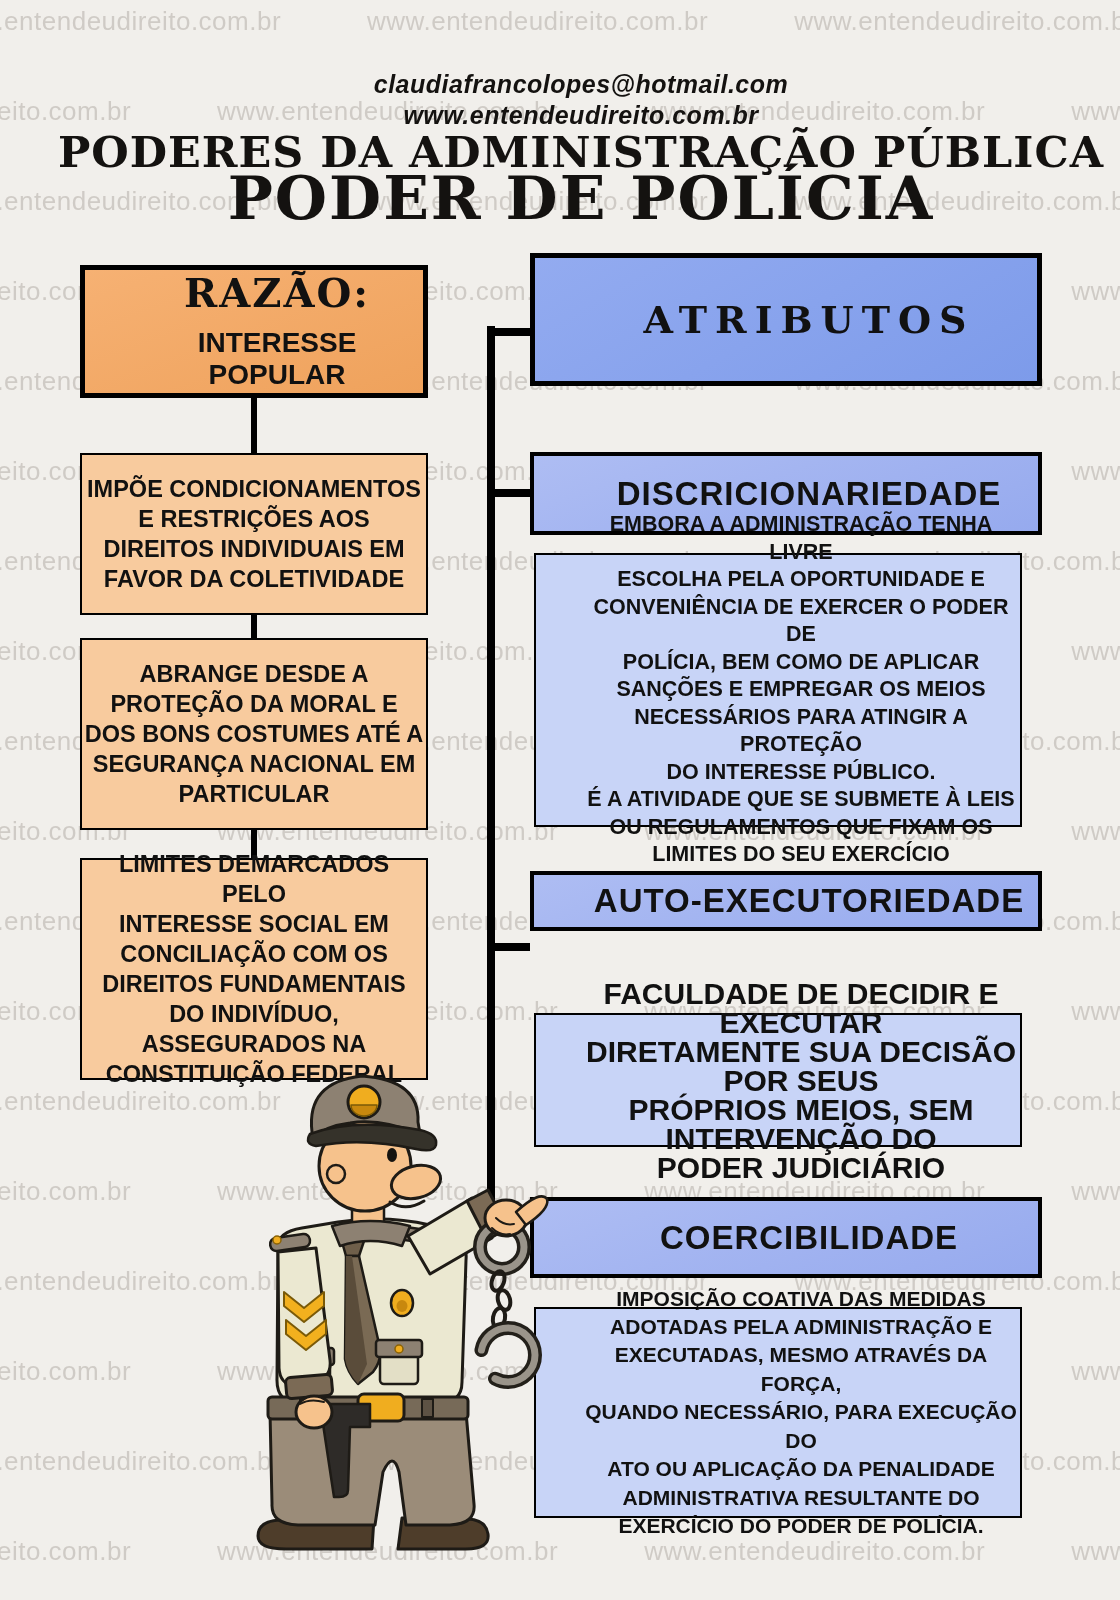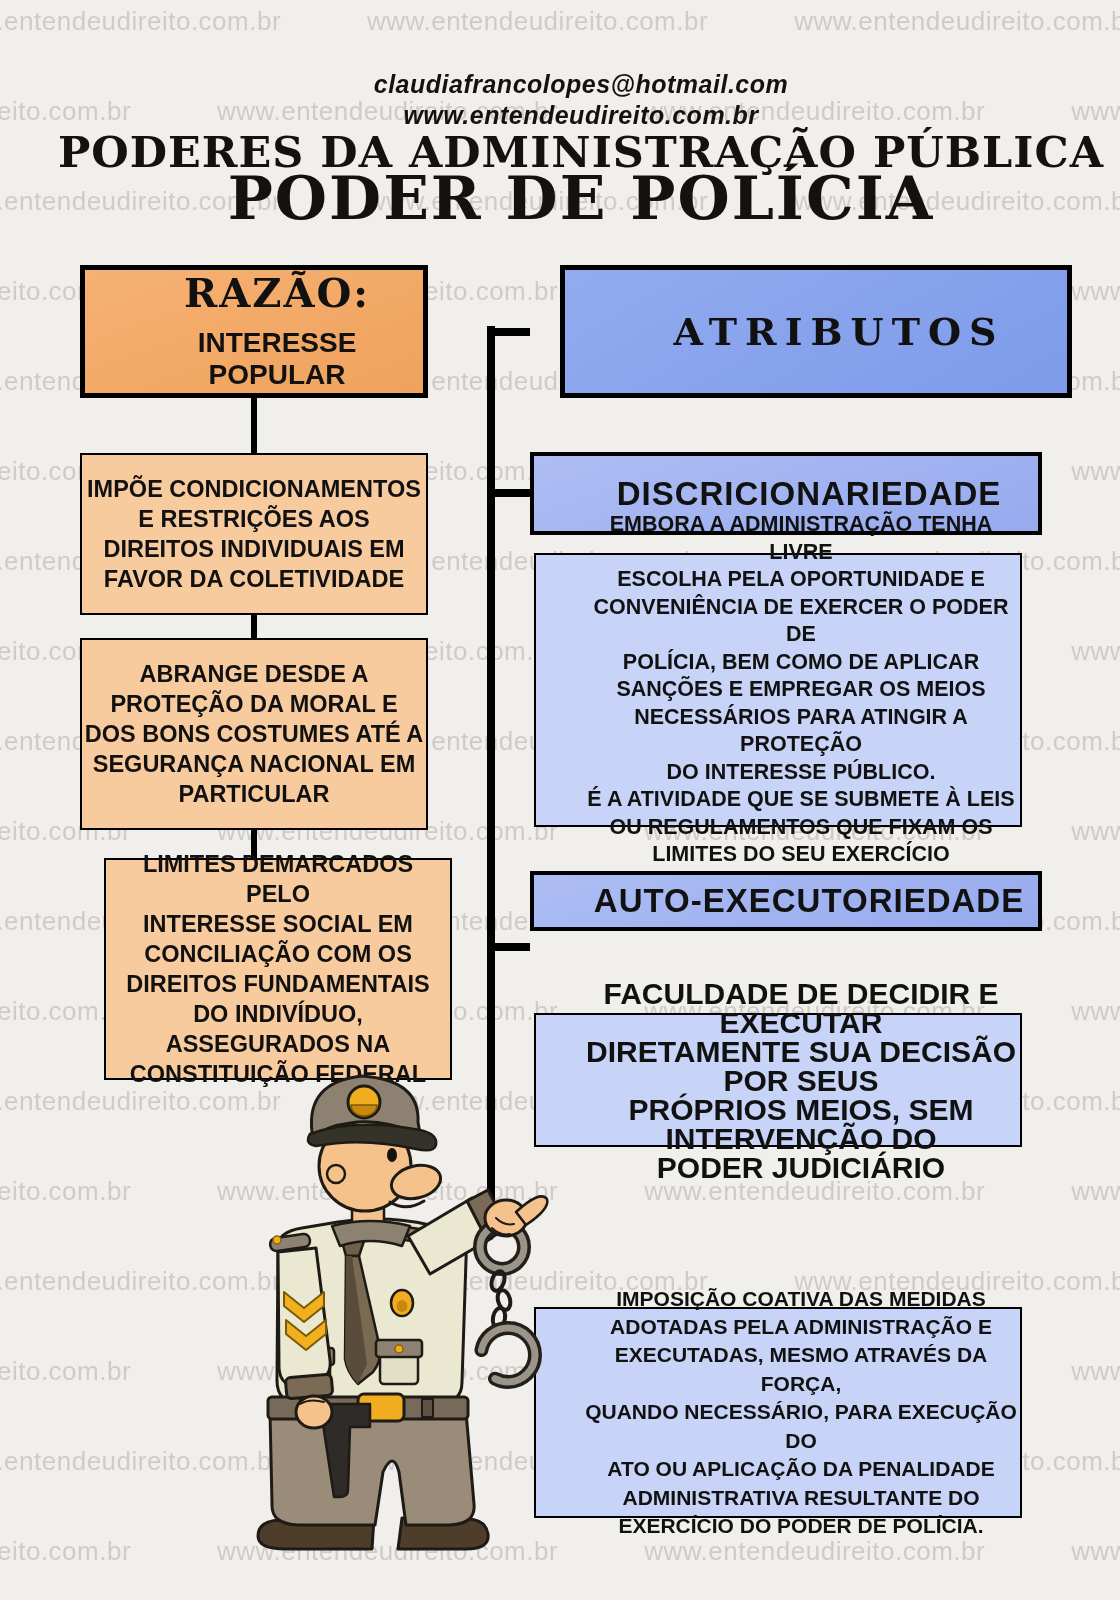--- a/index.html
+++ b/index.html
@@ -28,35 +28,35 @@
 
   
   .razao{left:80px;top:265px;width:348px;height:133px;border:5px solid #000;
     background:linear-gradient(160deg,#f6b173 0%,#efa25c 100%);}
   .razao .t1{font-size:40px;letter-spacing:2px;line-height:1.05;}
   .razao .t2{font-size:28px;font-weight:700;margin-top:13px;}
   .obody{left:80px;width:348px;border:2px solid #000;background:#f8cb9e;
     font-weight:700;font-size:23.5px;line-height:30px;padding:20px 2px;}
   .obox2{top:453px;height:162px;}
   .obox3{top:638px;height:192px;}
-  .obox4{top:858px;height:222px;margin-left:24px;}
+  .obox4{top:858px;height:222px;}
 
   
   .conn{background:#000;z-index:1;}
   .cl1{left:251px;top:398px;width:6px;height:55px;}
   .cl2{left:251px;top:615px;width:6px;height:23px;}
   .cl3{left:251px;top:830px;width:6px;height:28px;}
   .trunk{left:487px;top:326px;width:8px;height:874px;}
   .stub{height:8px;width:43px;left:487px;}
   .stub1{top:328px;} .stub2{top:489px;} .stub3{top:943px;}
 
   
   .bhead{left:530px;width:512px;border:5px solid #000;
     background:linear-gradient(150deg,#93abf0 0%,#7d9bea 100%);}
-  .atributos{top:265px;height:133px;margin-left:30px;}
+  .atributos{top:253px;height:133px;}
   .atributos .t1{font-size:38px;letter-spacing:8px;}
   .bhead2{left:530px;width:512px;border:4px solid #000;
     background:linear-gradient(160deg,#aebdf3 0%,#96aaee 100%);
     font-weight:700;font-size:33px;letter-spacing:1px;}
   .hdisc{top:452px;height:83px;}
   .hauto{top:871px;height:60px;text-align:center;}
   .hcoerc{top:1197px;height:81px;}
   .bbody{left:534px;width:488px;border:2px solid #000;background:#c8d4f7;
     font-weight:700;color:#111;}
   .bdisc{top:553px;height:274px;font-size:21.5px;line-height:27.5px;}
@@ -222,20 +222,21 @@
 É A ATIVIDADE QUE SE SUBMETE À LEIS
 OU REGULAMENTOS QUE FIXAM OS
 LIMITES DO SEU EXERCÍCIO</div>
 
   <div class="abs box bhead2 hauto">AUTO-EXECUTORIEDADE</div>
   <div class="abs box bbody bauto pre">FACULDADE DE DECIDIR E EXECUTAR
 DIRETAMENTE SUA DECISÃO POR SEUS
 PRÓPRIOS MEIOS, SEM INTERVENÇÃO DO
 PODER JUDICIÁRIO</div>
 
+  <div class="abs box bhead2 hcoerc">COERCIBILIDADE</div>
   <div class="abs box bbody bcoerc pre">IMPOSIÇÃO COATIVA DAS MEDIDAS
 ADOTADAS PELA ADMINISTRAÇÃO E
 EXECUTADAS, MESMO ATRAVÉS DA FORÇA,
 QUANDO NECESSÁRIO, PARA EXECUÇÃO DO
 ATO OU APLICAÇÃO DA PENALIDADE
 ADMINISTRATIVA RESULTANTE DO
 EXERCÍCIO DO PODER DE POLÍCIA.</div>
 
   <svg class="cop" viewBox="0 0 320 500" xmlns="http://www.w3.org/2000/svg">
     <g stroke="#1e1b16" stroke-width="3" stroke-linejoin="round" stroke-linecap="round">

